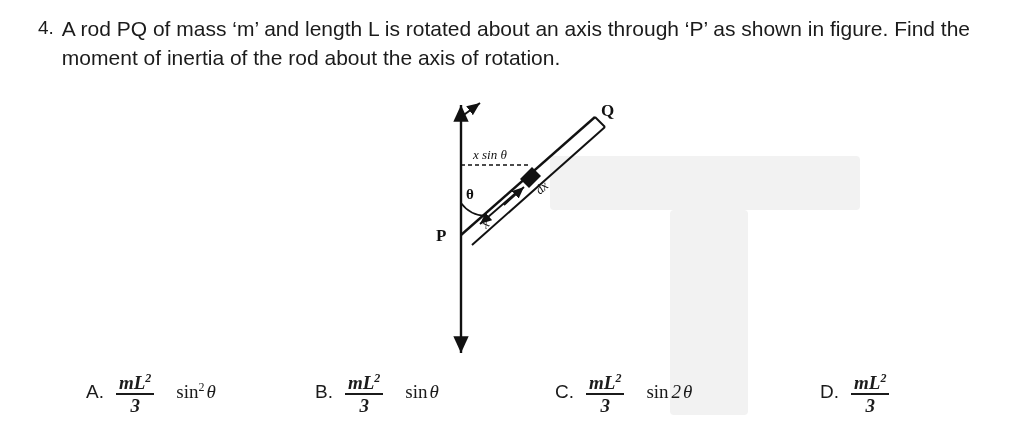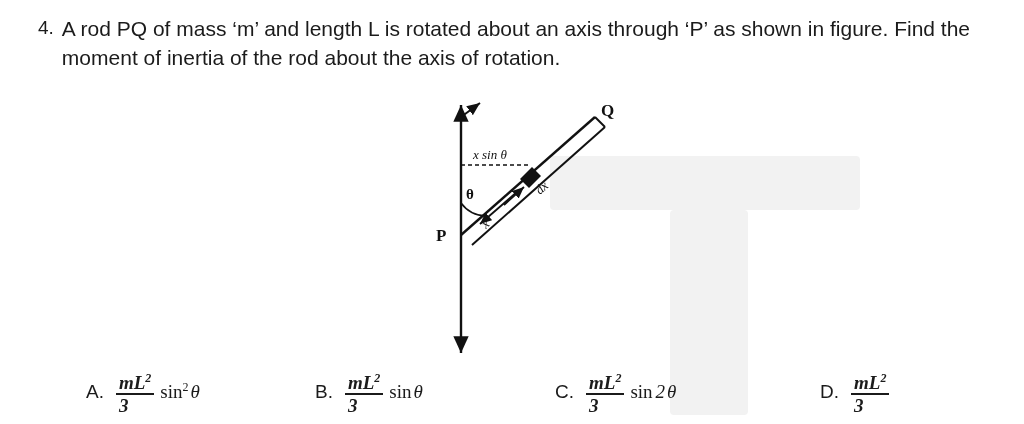--- a/index.html
+++ b/index.html
@@ -71,21 +71,21 @@
     align-items: center;
     font-size: 19px;
     white-space: nowrap;
   }
   .opt-label {
     margin-right: 9px;
   }
   .frac {
     display: inline-flex;
     flex-direction: column;
-    align-items: flex-start;
+    align-items: center;
     vertical-align: middle;
     margin: 0 3px;
   }
   .frac .num {
     font-family: "Liberation Serif", serif;
     font-style: italic;
     font-weight: bold;
     font-size: 19px;
     line-height: 21px;
     padding: 0 3px;
@@ -105,21 +105,21 @@
   }
   .sup {
     font-size: 12px;
     vertical-align: super;
     font-style: italic;
     font-weight: bold;
   }
   .trig {
     font-family: "Liberation Serif", serif;
     font-size: 19px;
-    margin-left: 3px;
+    margin-left: 19px;
   }
   .trig .pw {
     font-size: 12px;
     vertical-align: super;
   }
   .theta {
     font-family: "Liberation Serif", serif;
     font-style: italic;
     font-size: 19px;
     margin-left: 2px;

